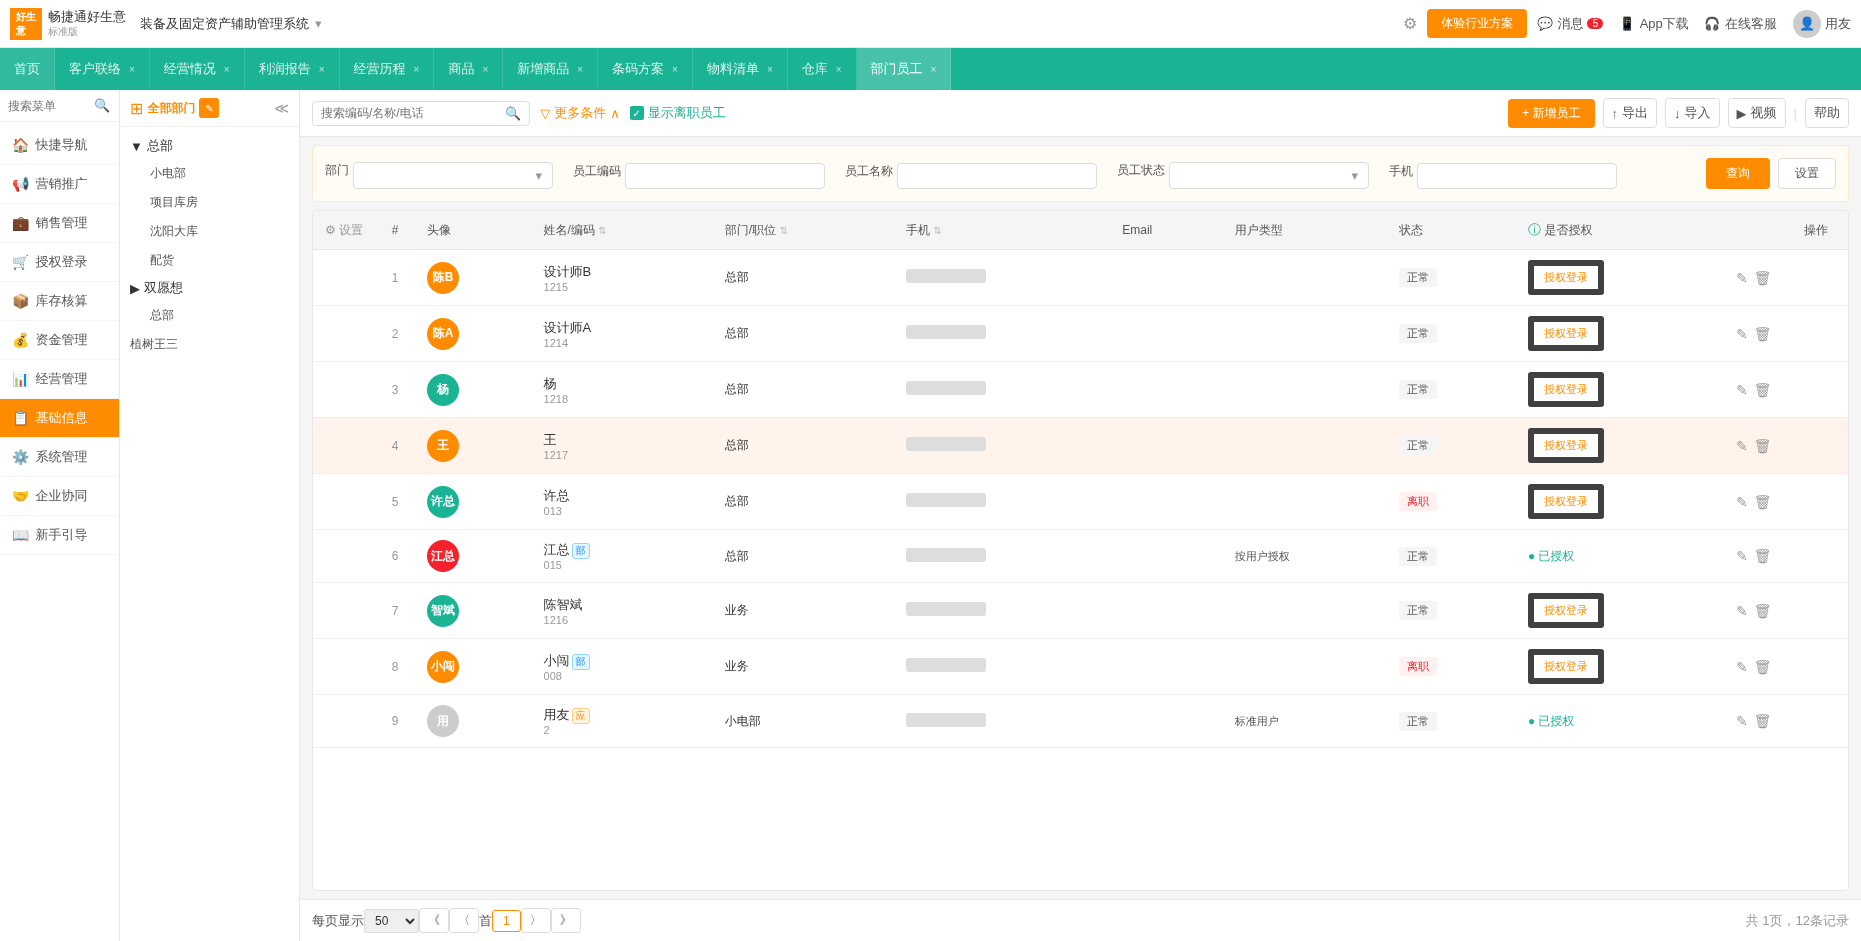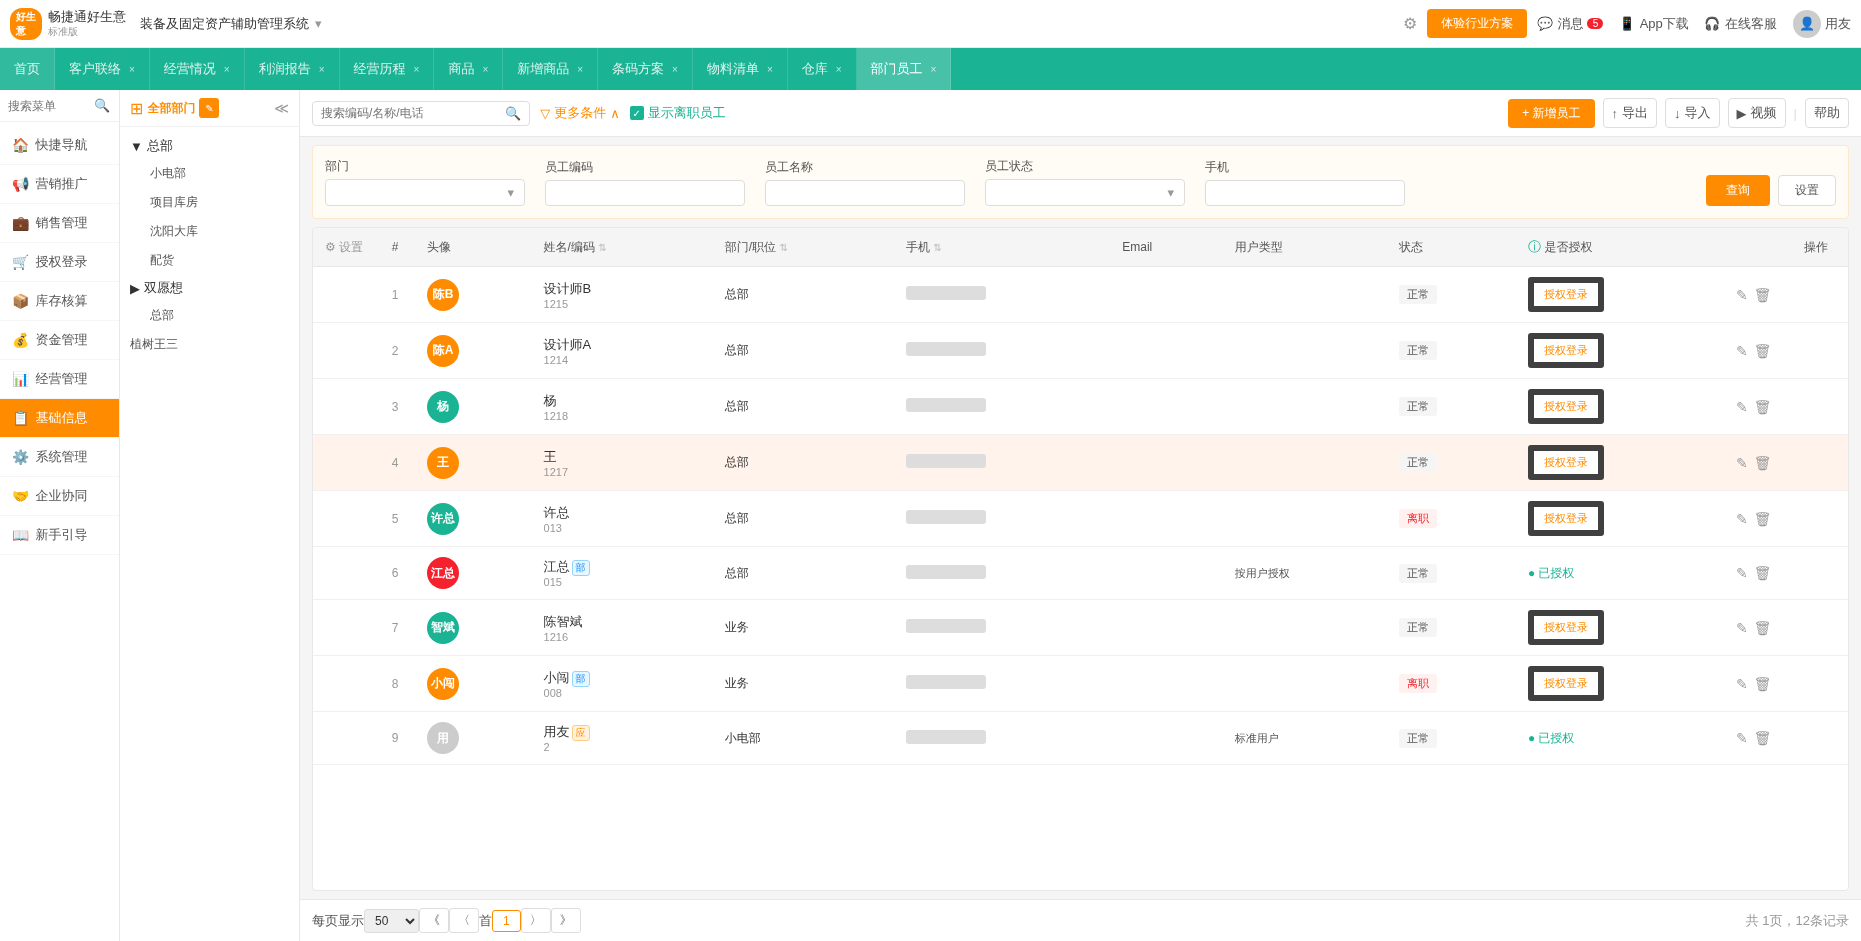--- a/index.html
+++ b/index.html
@@ -1,21 +1,21 @@
 <!DOCTYPE html>
 <html><head>
   <meta charset="utf-8">
   <style>
     * { box-sizing: border-box; margin: 0; padding: 0; font-family: 'Microsoft YaHei', Arial, sans-serif; font-size: 13px; }
     body { background: #f5f5f5; overflow: hidden; }
 
     
     .top-bar { height: 48px; background: #fff; display: flex; align-items: center; border-bottom: 1px solid #e8e8e8; padding: 0 10px; gap: 10px; }
     .logo-area { display: flex; align-items: center; gap: 6px; width: 120px; }
-    .logo-icon { width: 32px; height: 32px; background: #ff8c00; border-radius: 12px; display: flex; align-items: center; justify-content: center; color: white; font-size: 10px; font-weight: bold; }
+    .logo-icon { width: 32px; height: 32px; background: #ff8c00; border-radius: 0; display: flex; align-items: center; justify-content: center; color: white; font-size: 10px; font-weight: bold; }
     .logo-text { font-size: 11px; color: #333; line-height: 1.3; }
     .system-title { flex: 1; font-size: 13px; color: #333; display: flex; align-items: center; gap: 6px; }
     .sys-dropdown { color: #999; cursor: pointer; }
     .gear-icon { color: #999; cursor: pointer; font-size: 16px; }
     .trial-btn { background: #ff8c00; color: white; border: none; padding: 6px 14px; border-radius: 4px; cursor: pointer; font-size: 12px; }
     .top-right { display: flex; align-items: center; gap: 16px; margin-left: auto; }
     .top-right-item { display: flex; align-items: center; gap: 4px; color: #555; cursor: pointer; font-size: 12px; }
     .badge { background: #f5222d; color: white; border-radius: 10px; font-size: 10px; padding: 0 4px; min-width: 16px; text-align: center; }
     .user-avatar { width: 28px; height: 28px; background: #ccc; border-radius: 50%; display: flex; align-items: center; justify-content: center; color: white; font-size: 11px; }
 
@@ -60,21 +60,21 @@
     .filter-btn { display: flex; align-items: center; gap: 4px; color: #ff8c00; cursor: pointer; font-size: 12px; }
     .show-resigned { display: flex; align-items: center; gap: 4px; color: #1ab394; cursor: pointer; font-size: 12px; }
     .checkbox-checked { width: 14px; height: 14px; background: #1ab394; border-radius: 2px; display: flex; align-items: center; justify-content: center; color: white; font-size: 10px; }
     .action-btns { margin-left: auto; display: flex; align-items: center; gap: 8px; }
     .add-btn { background: #ff8c00; color: white; border: none; padding: 6px 14px; border-radius: 4px; cursor: pointer; font-size: 12px; display: flex; align-items: center; gap: 4px; }
     .action-btn { display: flex; align-items: center; gap: 4px; color: #555; cursor: pointer; font-size: 12px; padding: 5px 8px; border: 1px solid #ddd; border-radius: 4px; background: white; }
     .divider-v { color: #ddd; }
 
     
     .adv-filter { background: #fffbf5; border: 1px solid #ffe7cc; margin: 8px 12px; border-radius: 4px; padding: 12px; display: flex; gap: 20px; flex-wrap: wrap; align-items: flex-end; }
-    .filter-field { display: flex; flex-direction: column; gap: 4px; }
+    .filter-field { display: flex; flex-direction: row; gap: 4px; }
     .filter-field label { font-size: 12px; color: #555; }
     .filter-select { display: flex; align-items: center; border: 1px solid #ddd; border-radius: 4px; padding: 5px 10px; background: white; min-width: 200px; gap: 6px; cursor: pointer; font-size: 12px; color: #333; }
     .filter-select .arrow { margin-left: auto; color: #999; }
     .filter-input { border: 1px solid #ddd; border-radius: 4px; padding: 5px 10px; background: white; min-width: 200px; font-size: 12px; color: #333; outline: none; }
     .filter-actions { display: flex; gap: 8px; margin-left: auto; align-self: flex-end; }
     .query-btn { background: #ff8c00; color: white; border: none; padding: 6px 20px; border-radius: 4px; cursor: pointer; font-size: 12px; }
     .set-btn { background: white; color: #555; border: 1px solid #ddd; padding: 6px 16px; border-radius: 4px; cursor: pointer; font-size: 12px; }
 
     
     .table-wrap { flex: 1; overflow: auto; margin: 0 12px 8px; background: white; border: 1px solid #e8e8e8; border-radius: 4px; }

